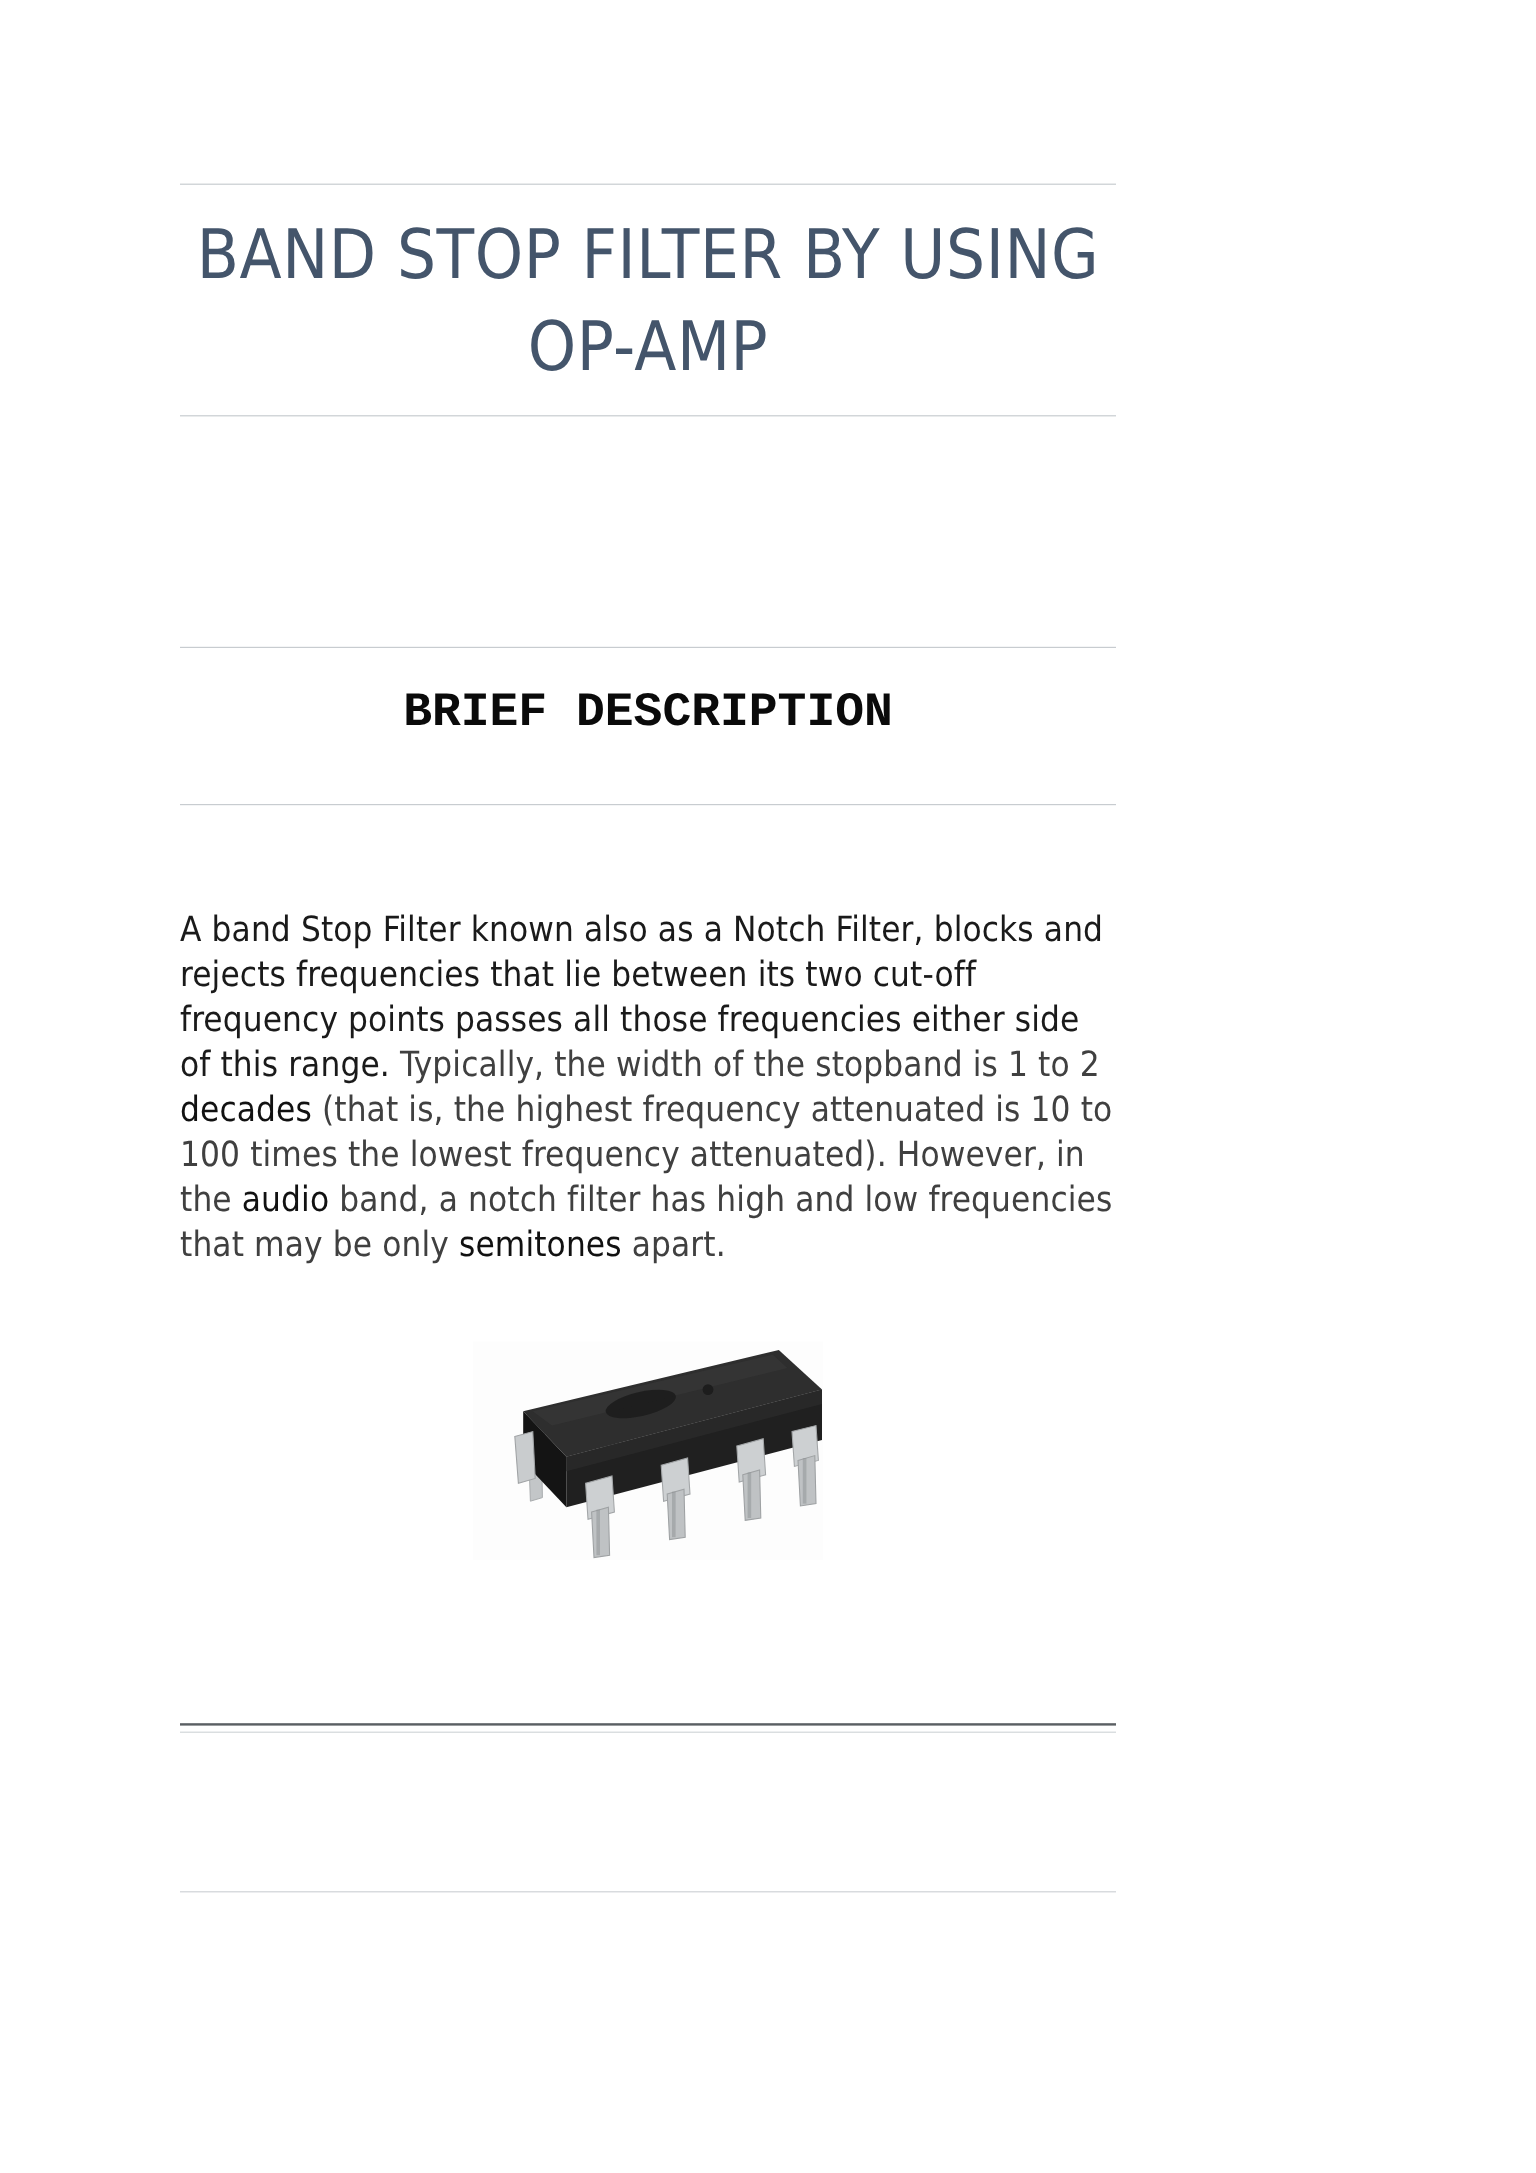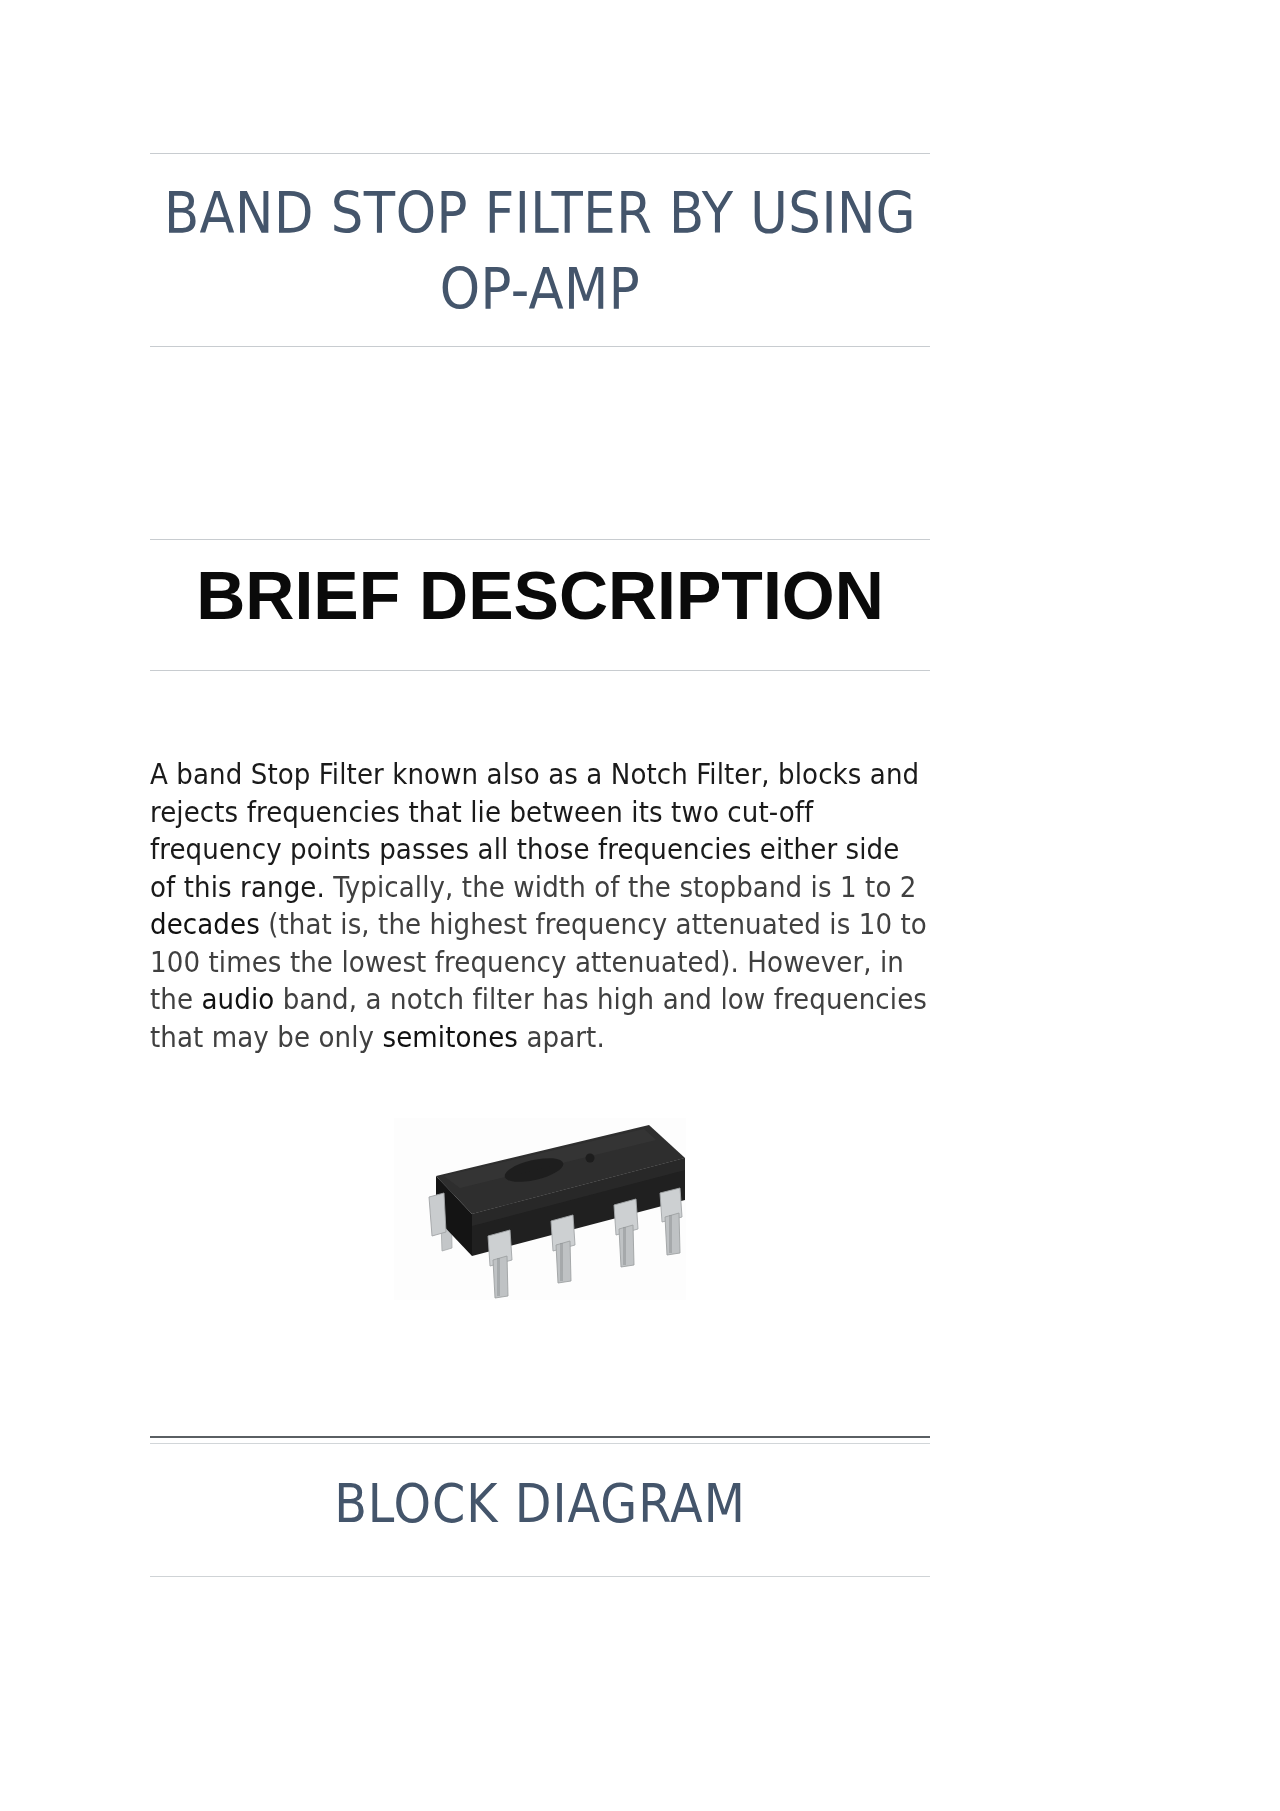--- a/index.html
+++ b/index.html
@@ -62,26 +62,26 @@
     font-weight: 300;
     text-align: center;
     letter-spacing: 0.5px;
     font-family: "DejaVu Sans Condensed", "Liberation Sans Narrow", "Liberation Sans", sans-serif;
     font-stretch: condensed;
     white-space: pre-line;
   }
 
   .h2-black {
     color: #0a0a0a;
-    font-size: 68px;
+    font-size: 40px;
     line-height: 64px;
     font-weight: 600;
     text-align: center;
     letter-spacing: 0px;
-    font-family: Liberation Sans, sans-serif;
+    font-family: Liberation Mono, monospace;
     font-stretch: condensed;
   }
 
   .h2-slate {
     color: #44556b;
     font-size: 53px;
     line-height: 64px;
     font-weight: 300;
     text-align: center;
     letter-spacing: 1px;
@@ -211,21 +211,18 @@
     </div>
   </div>
 
   <div class="col" style="top:1416px;">
     <div class="rule-double">
       <div class="d1"></div>
       <div class="d2"></div>
     </div>
   </div>
 
-  <div class="col" style="top:1452px;">
-    <div class="h2-slate">BLOCK DIAGRAM</div>
-  </div>
 
   <div class="col" style="top:1556px;">
     <div class="rule-thin"></div>
   </div>
 
 </div>
 
 </body></html>

